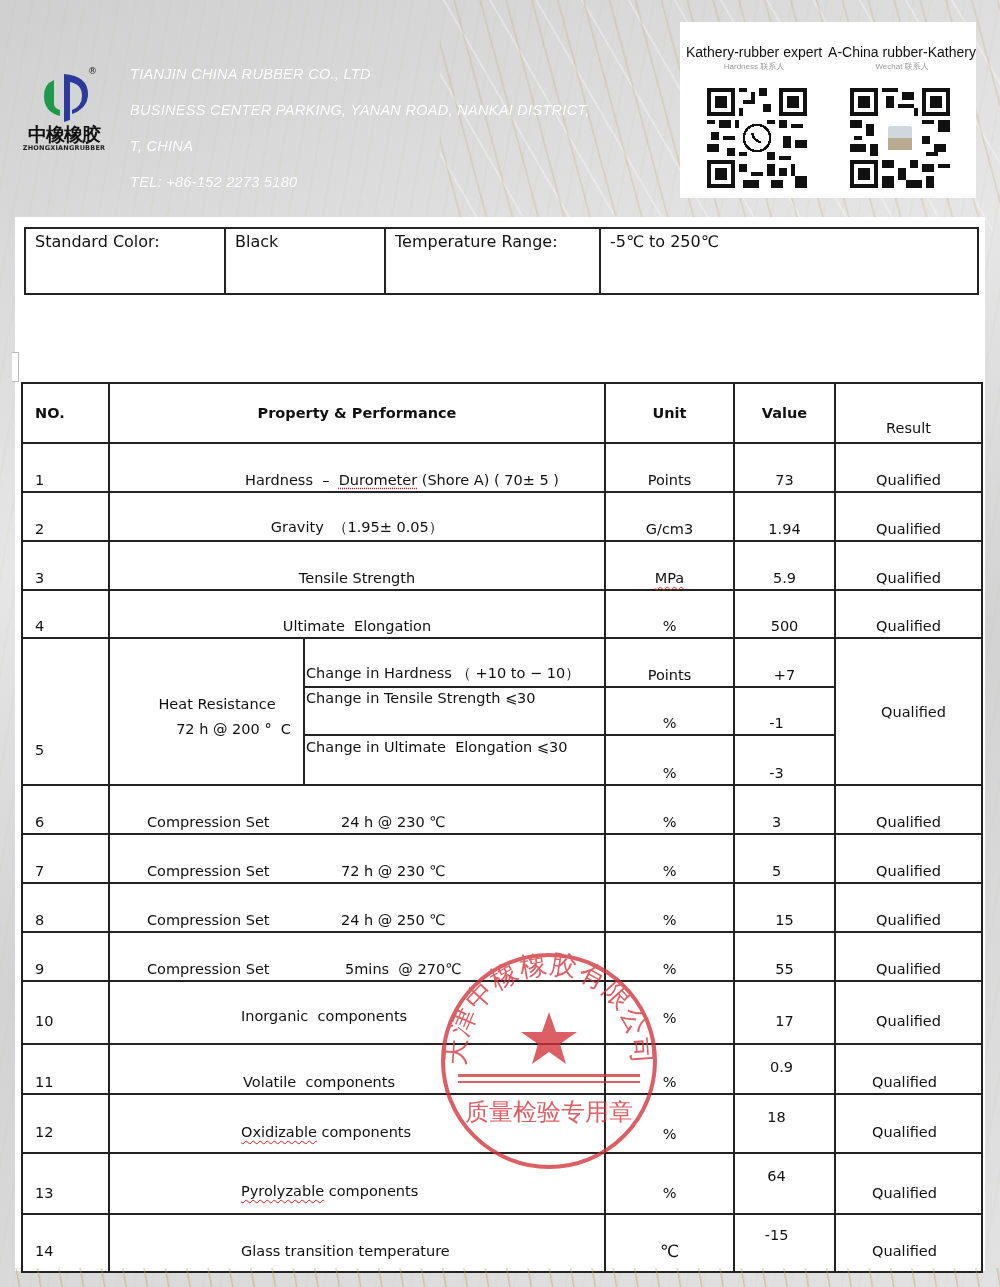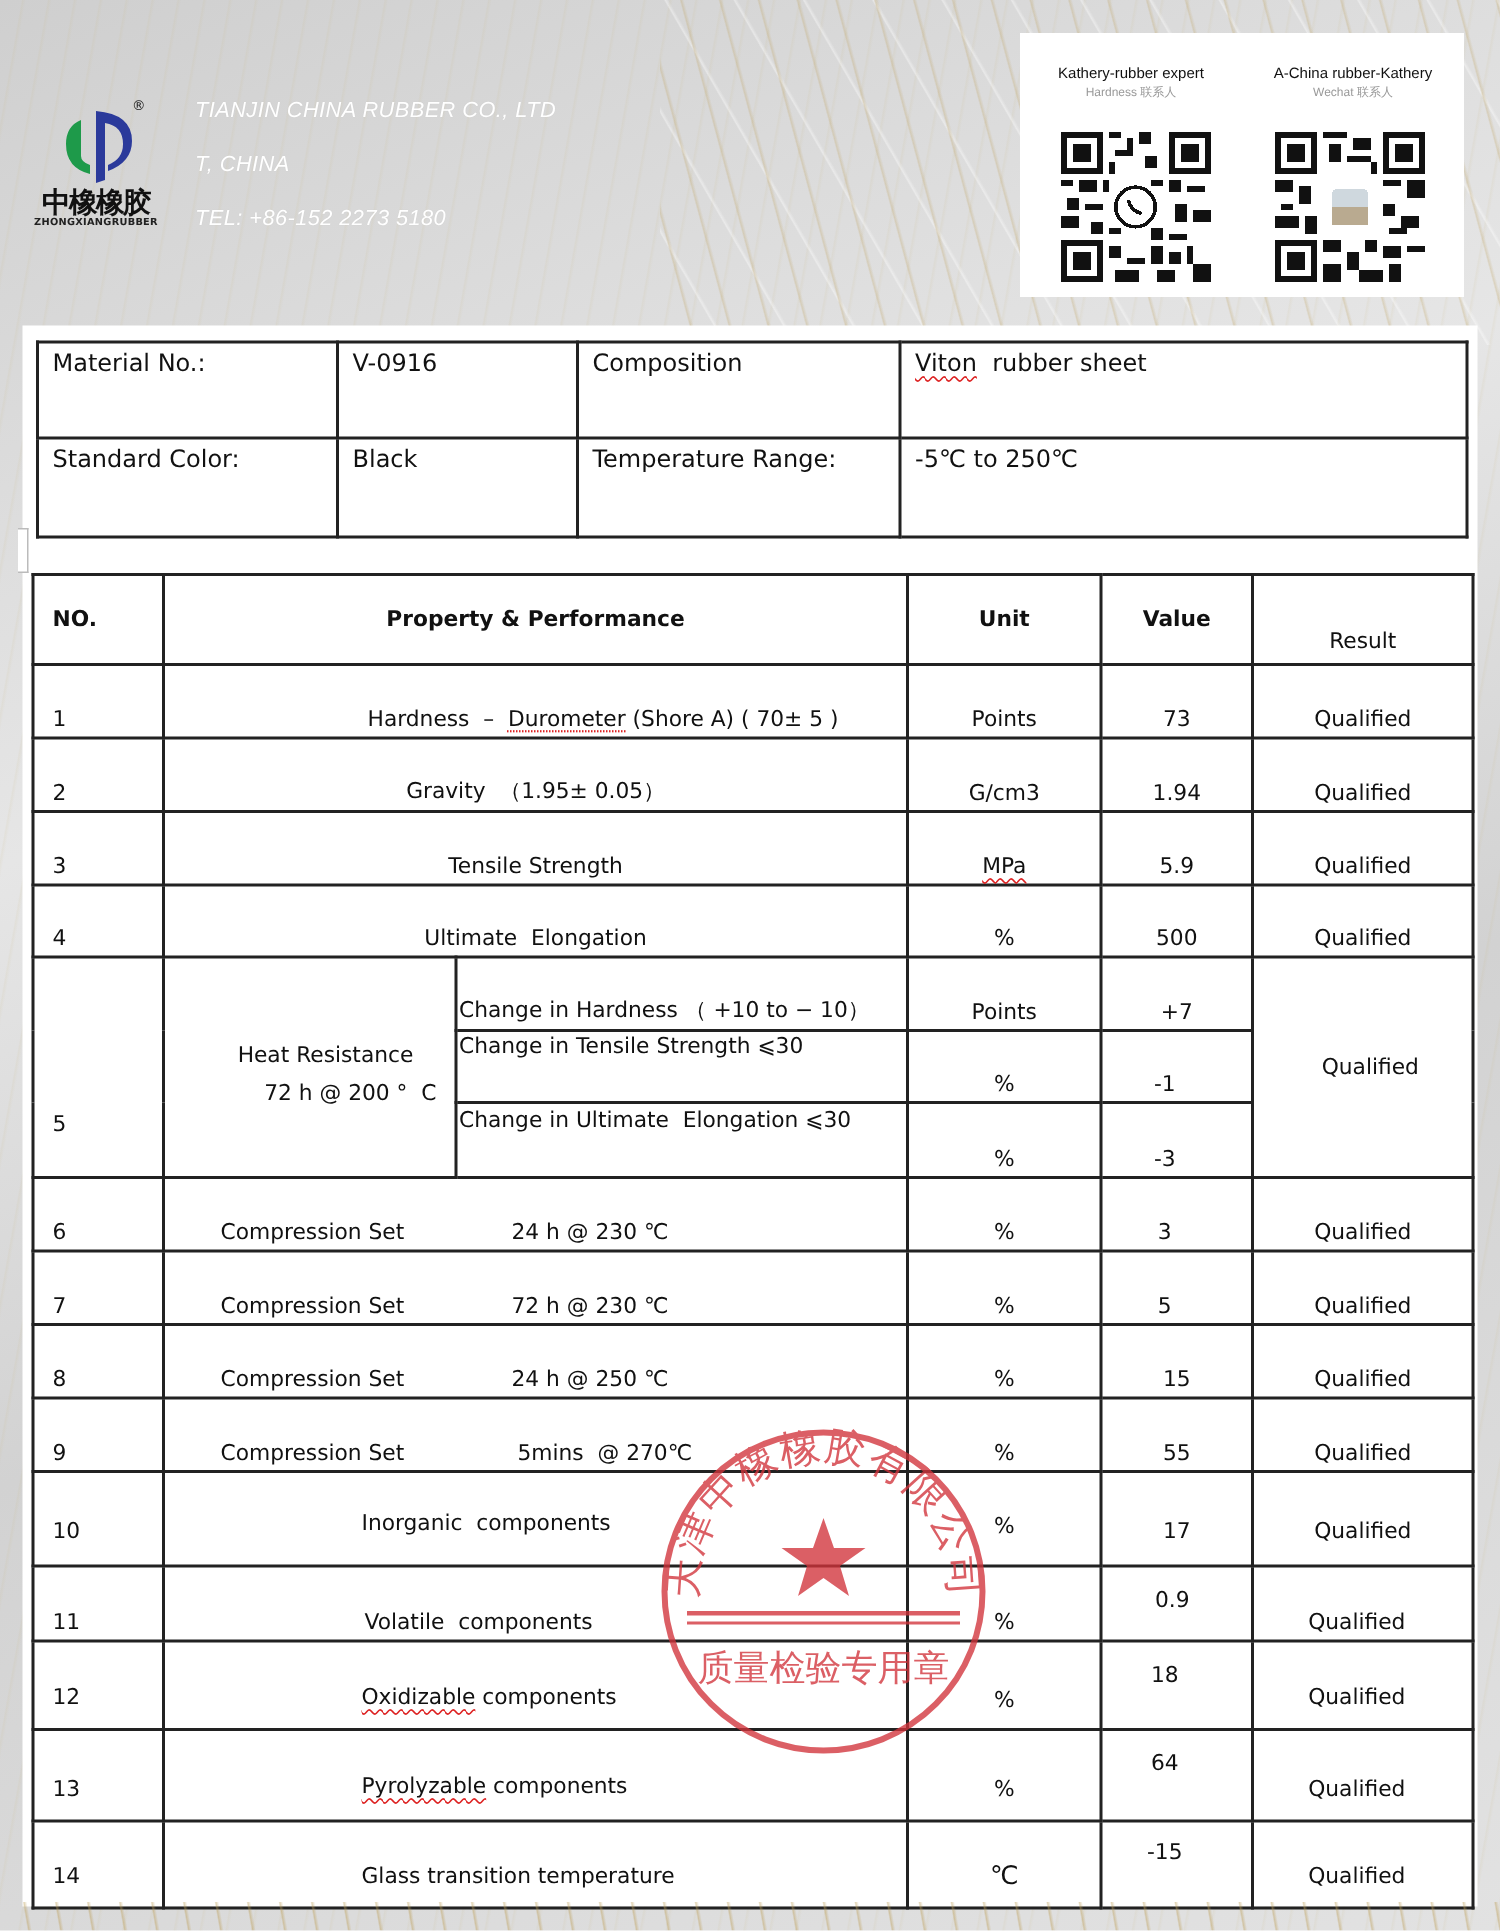--- a/index.html
+++ b/index.html
@@ -25,21 +25,21 @@
   .logo { position:absolute; left:14px; top:64px; width:100px; height:90px; }
   .logo .mark { position:absolute; left:24px; top:4px; width:50px; height:55px; }
   .logo .cn { position:absolute; left:0; top:58px; width:100px; font-size:19px; font-weight:bold; color:#111; letter-spacing:-1px; text-align:center; font-family:"DejaVu Sans", sans-serif; }
   .logo .en { position:absolute; left:0; top:80px; width:100px; font-size:6.5px; font-weight:bold; color:#222; text-align:center; letter-spacing:0.2px; }
   .logo .reg { position:absolute; left:74px; top:2px; font-size:9px; color:#222; }
   .company { position:absolute; left:130px; top:56px; color:#fff; font-style:italic; font-size:14.5px; font-family:"Liberation Sans", sans-serif; line-height:36px; letter-spacing:0.3px; text-shadow:0 0 1px rgba(0,0,0,0.05); }
   .company div { white-space:nowrap; }
 
   .qr-card { position:absolute; left:680px; top:22px; width:296px; height:176px; background:#fff; }
   .qr-block { position:absolute; top:0; width:148px; text-align:center; }
-  .qr-block .title { margin-top:22px; font-size:10px; color:#111; font-family:"Liberation Sans", sans-serif; white-space:nowrap; }
+  .qr-block .title { margin-top:22px; font-size:14px; color:#111; font-family:"Liberation Sans", sans-serif; white-space:nowrap; }
   .qr-block .sub { font-size:8px; color:#999; margin-top:1px; font-family:"Liberation Sans", sans-serif; }
   .qr { position:absolute; top:66px; width:102px; height:100px; }
   .qr svg { width:100%; height:100%; }
 
   
   .paper { position:absolute; left:15px; top:217px; width:970px; height:1054px; background:#fff; }
   .edge-mark { position:absolute; left:12px; top:352px; width:6px; height:28px; border:1px solid #bbb; border-left:none; background:#fff; }
 
   table { border-collapse:collapse; position:absolute; font-family:"DejaVu Sans", sans-serif; color:#111; }
   td { border:2px solid #222; padding:0; font-size:15px; }
@@ -70,20 +70,21 @@
     <path d="M22 2 L22 48 Q6 44 6 28 Q6 16 16 12 L16 36 Q16 40 22 42 Z" fill="#1e9a4a"></path>
     <path d="M26 6 L26 54 L32 52 L32 14 Q44 16 44 28 Q44 38 34 42 L34 46 Q50 40 50 26 Q50 8 26 6 Z" fill="#2b3a9b"></path>
   </svg>
   <span class="reg">®</span>
   <div class="cn">中橡橡胶</div>
   <div class="en">ZHONGXIANGRUBBER</div>
 </div>
 
 <div class="company">
   <div>TIANJIN CHINA RUBBER CO., LTD</div>
+  <div>BUSINESS CENTER PARKING, YANAN ROAD, NANKAI DISTRICT,</div>
   <div>T, CHINA</div>
   <div>TEL: +86-152 2273 5180</div>
 </div>
 
 <div class="qr-card">
   <div class="qr-block" style="left:0;">
     <div class="title">Kathery-rubber expert</div>
     <div class="sub">Hardness 联系人</div>
   </div>
   <div class="qr" style="left:26px;">
@@ -184,26 +185,20 @@
 <div class="edge-mark"></div>
 
 <table class="t1">
   <colgroup>
       <col style="width:200px">
       <col style="width:160px">
       <col style="width:215px">
       <col>
     </colgroup>
   <tbody>
-      <tr style="height:62px;">
-    <td>Material No.:</td>
-    <td>V-0916</td>
-    <td>Composition</td>
-    <td><span class="squiggle">Viton</span><span class="pre">  rubber sheet</span></td>
-  </tr>
   <tr style="height:66px;">
     <td>Standard Color:</td>
     <td>Black</td>
     <td>Temperature Range:</td>
     <td>-5℃ to 250℃</td>
   </tr>
 </tbody>
   </table>
 
 <table class="t2">

